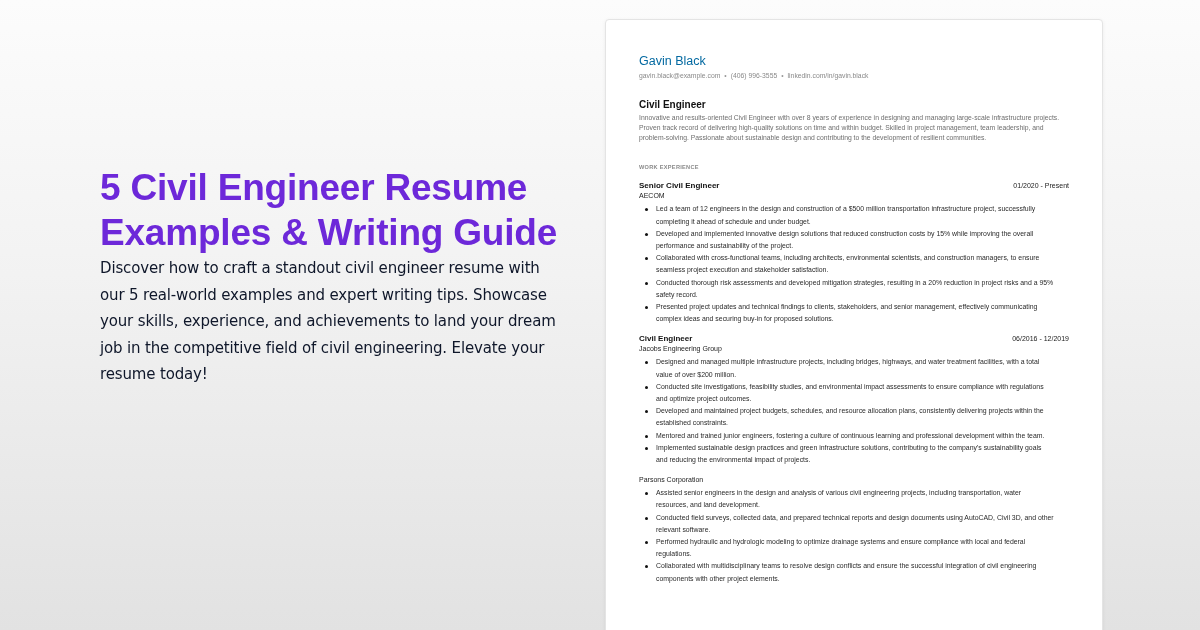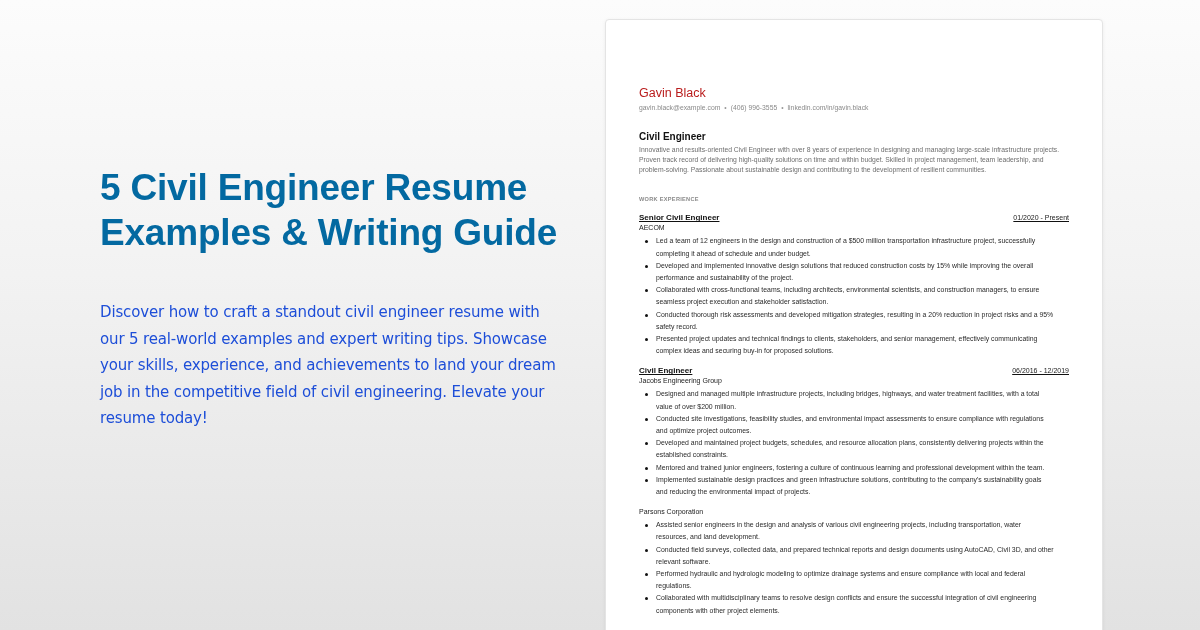--- a/index.html
+++ b/index.html
@@ -14,51 +14,49 @@
       position: absolute;
       left: 100px;
       top: 165px;
       width: 470px;
     }
     .hero-title {
       font-family: "Liberation Sans", sans-serif;
       font-weight: 700;
       font-size: 37px;
       line-height: 45px;
-      color: #0369a1;
+      color: #6d28d9;
       letter-spacing: -0.2px;
     }
     .hero-desc {
-      margin-top: 44px;
       font-family: "DejaVu Sans", sans-serif;
       font-size: 15px;
       line-height: 26.5px;
-      color: #1d4ed8;
+      color: #0f172a;
       width: 460px;
       letter-spacing: -0.15px;
     }
     .card {
       position: absolute;
       left: 605px;
       top: 19px;
       width: 498px;
       height: 640px;
       background: #ffffff;
       border: 1px solid #e4e4e4;
       border-radius: 4px;
       box-shadow: 0 1px 4px rgba(0,0,0,0.06);
       padding: 34px 33px 0 33px;
       overflow: hidden;
       font-family: "Liberation Sans", sans-serif;
     }
     .r-name {
       font-size: 12.5px;
-      color: #b91c1c;
+      color: #0369a1;
       line-height: 15px;
-      margin-top: 32px;
     }
     .r-contact {
       margin-top: 2px;
       font-size: 6.8px;
       color: #8a8a8a;
       line-height: 9px;
       display: flex;
       gap: 4px;
       align-items: center;
     }
@@ -84,21 +82,20 @@
       letter-spacing: 0.3px;
       line-height: 8px;
       font-weight: 700;
     }
     .job { margin-top: 10px; }
     .job + .job { margin-top: 9px; }
     .job-head {
       display: flex;
       justify-content: space-between;
       align-items: flex-end;
-      text-decoration: underline;
     }
     .job-role {
       font-size: 8px;
       font-weight: 700;
       color: #111;
       line-height: 10px;
     }
     .job-dates {
       font-size: 7px;
       color: #222;

